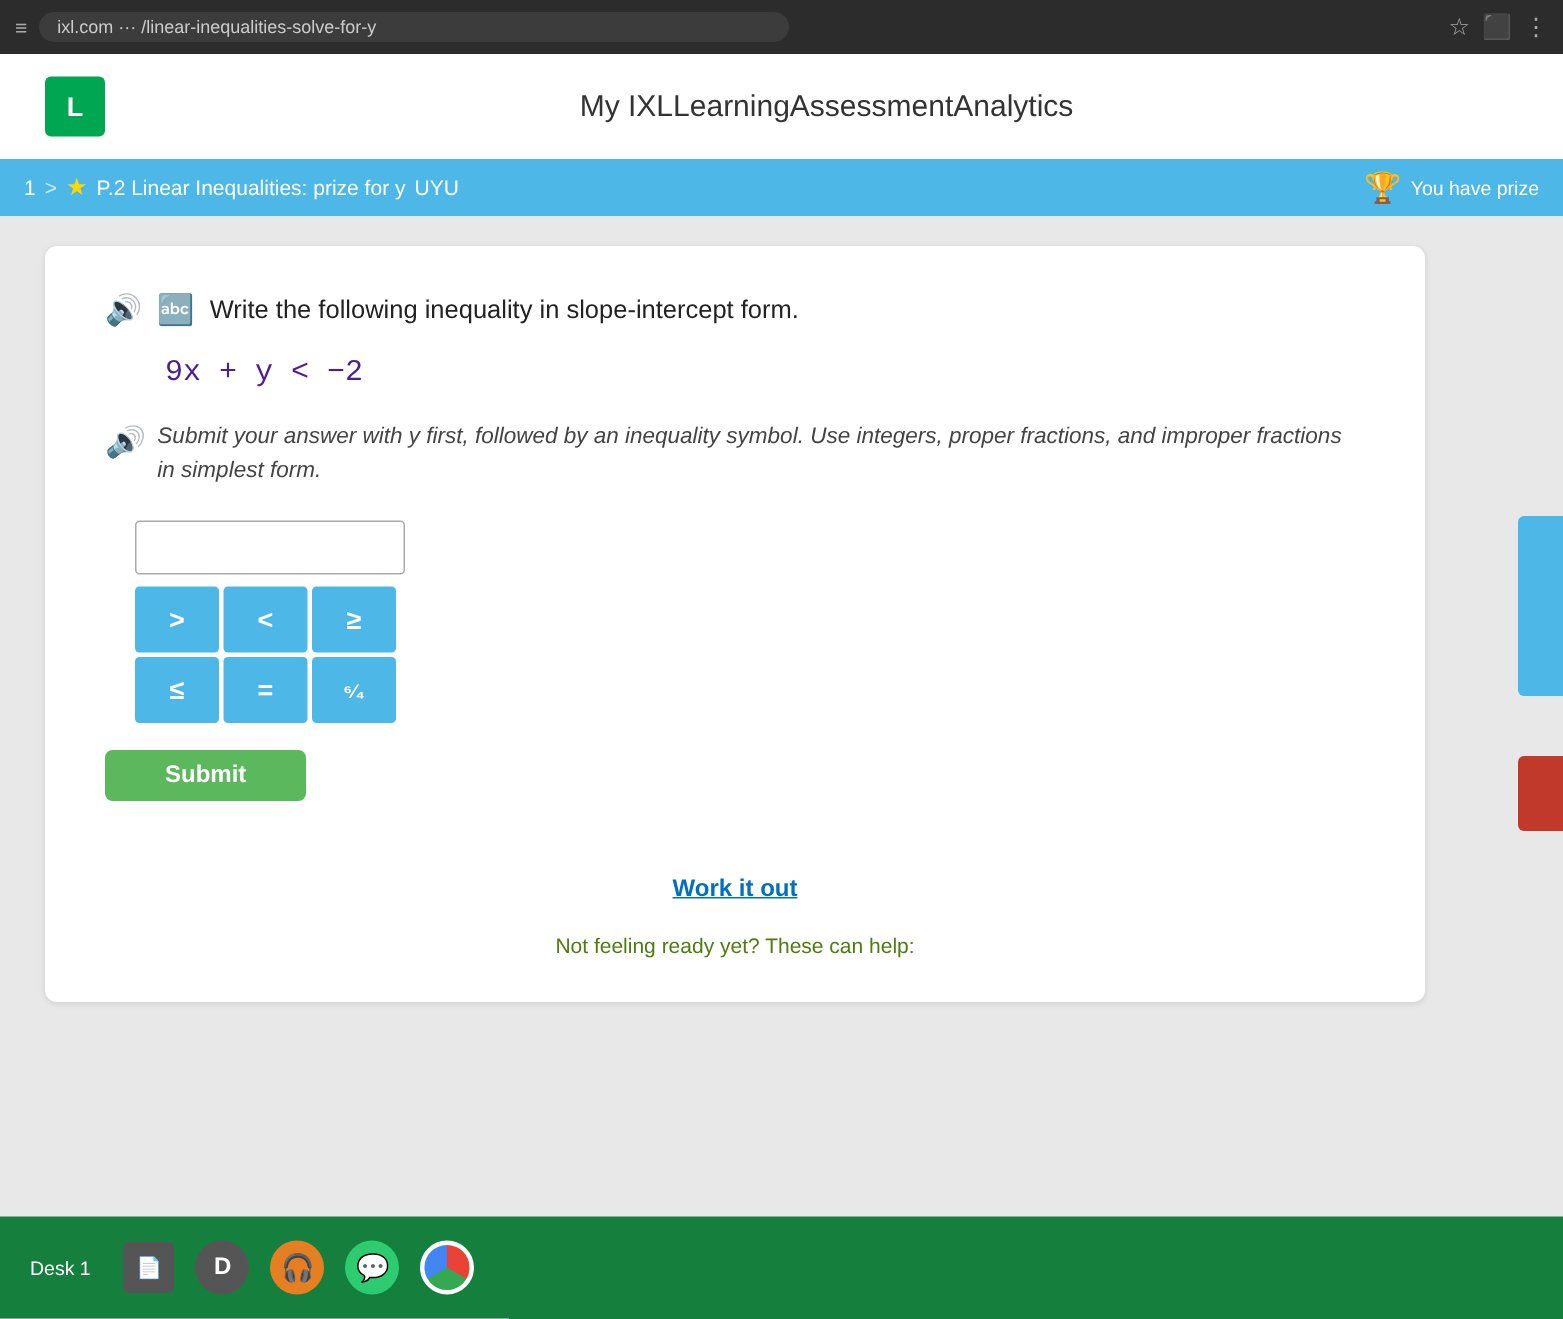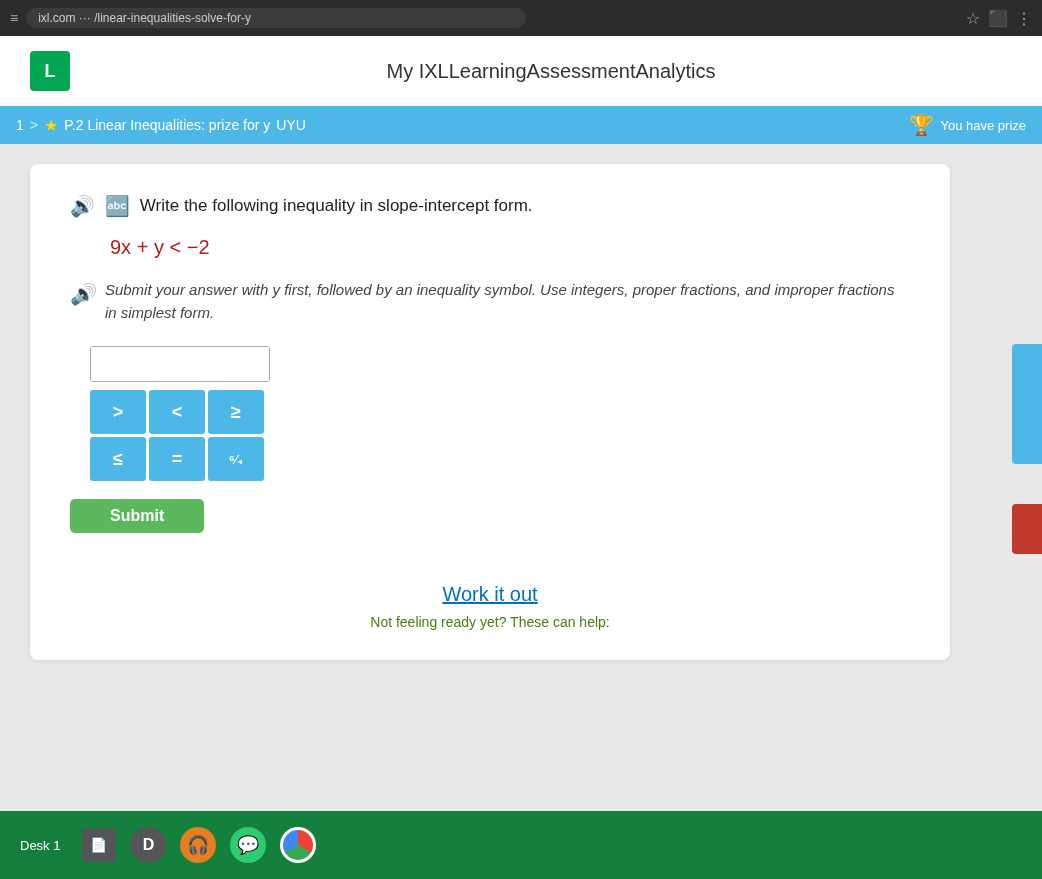--- a/index.html
+++ b/index.html
@@ -135,23 +135,23 @@
       cursor: pointer;
     }
     .translate-icon {
       font-size: 20px;
       color: #555;
       cursor: pointer;
     }
 
     .equation {
       font-size: 20px;
-      color: #b91c1c;
+      color: #4c1d95;
       margin: 0 0 20px 40px;
-      font-family: Liberation Sans, sans-serif;
+      font-family: Liberation Mono, monospace;
     }
 
     .sub-instruction {
       display: flex;
       align-items: flex-start;
       gap: 10px;
       font-size: 15px;
       color: #444;
       font-style: italic;
       margin-bottom: 22px;
@@ -212,25 +212,26 @@
       font-weight: bold;
     }
 
     
     .work-it-out {
       text-align: center;
       margin-top: 50px;
       color: #0070c0;
     }
     .work-it-out-title {
-      font-size: 20px;
+      font-size: 16px;
       color: #0070c0;
       cursor: pointer;
       text-decoration: underline;
-      margin-bottom: 8px;
+      margin-bottom: 20px;
+      font-weight: bold;
     }
     .work-it-out-sub {
       font-size: 14px;
       color: #4d7c0f;
     }
 
     
     .right-hint {
       position: absolute;
       right: 0;

